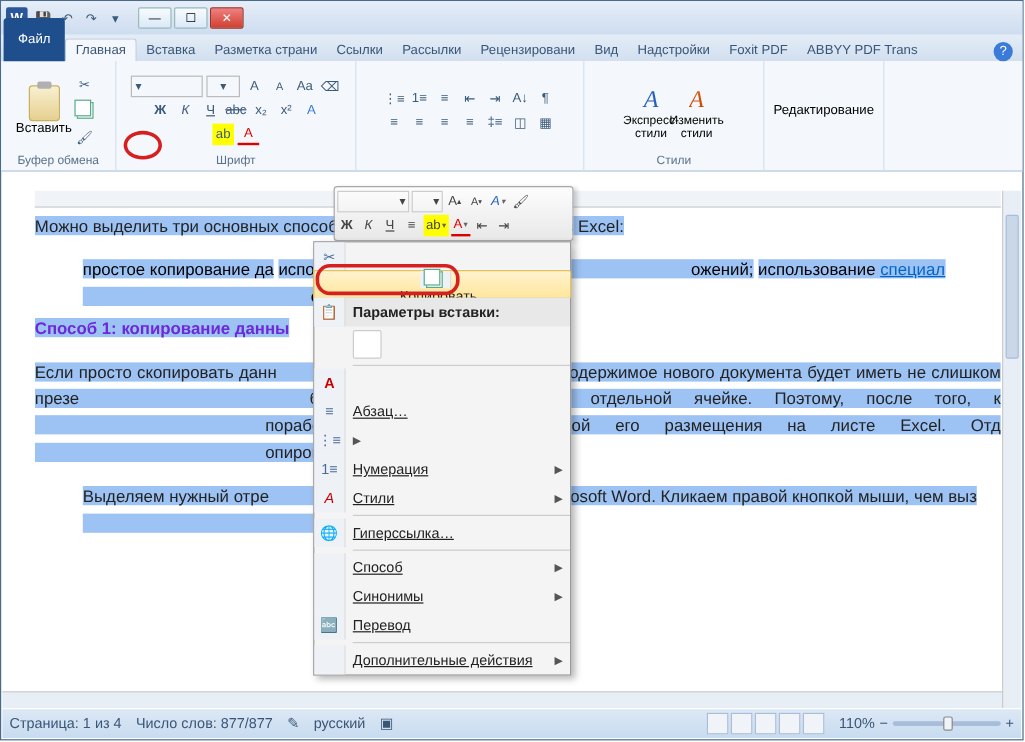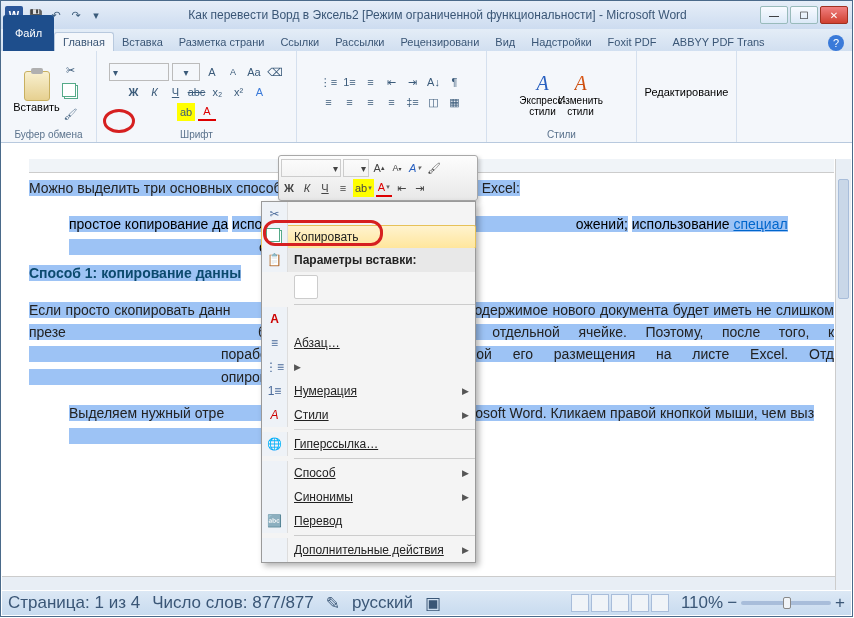--- a/index.html
+++ b/index.html
@@ -32,46 +32,46 @@
 .stylebig { width: 36px; height: 40px; display: flex; flex-direction: column; align-items: center; font-size: 10px; text-align: center; }
 .stylebig .a { font-size: 20px; font-family: "Times New Roman"; font-style: italic; color: #2860c0; }
 .stylebig .a2 { background: linear-gradient(#e06020,#c04000); -webkit-background-clip: text; color: transparent; }
 .doc-area { position: absolute; left: 28px; right: 18px; top: 172px; bottom: 26px; overflow: hidden; }
 .doc { font-size: 14px; color: #222; line-height: 1.6; }
 .doc p, .doc li, .doc h4, .doc ol li { background: #9dc3f5; display: inline; }
 .doc .para { margin: 4px 0 14px 0; text-align: justify; }
 .doc ul { list-style: disc; margin-left: 40px; }
 .doc ul li { margin-bottom: 14px; color: #000; }
 .doc ul li::marker { color: #000; background: none; }
-.doc h4 { color: #0c4a6e; font-weight: bold; font-size: 14px; }
+.doc h4 { color: #6d28d9; font-weight: bold; font-size: 14px; }
 .doc ol { margin-left: 40px; }
 .hlink { color: #0066cc; text-decoration: underline; }
 .ruler { position: absolute; left: 28px; right: 18px; top: 158px; height: 14px; background: #f0f4f8; border-bottom: 1px solid #ccc; }
 .scroll-v { position: absolute; right: 1px; top: 158px; bottom: 26px; width: 16px; background: #e8eef5; border-left: 1px solid #ccc; }
 .scroll-v .thumb { position: absolute; left: 2px; right: 2px; top: 20px; height: 120px; background: #c9d7e8; border: 1px solid #a8bdda; border-radius: 2px; }
 .scroll-h { position: absolute; left: 1px; right: 17px; bottom: 26px; height: 14px; background: #e8eef5; border-top: 1px solid #ccc; }
-.statusbar { position: absolute; left: 1px; right: 1px; bottom: 1px; height: 24px; background: linear-gradient(#dce8f5,#c8dbef); display: flex; align-items: center; font-size: 17px; color: #3a5676; padding: 0 6px; gap: 12px; }
+.statusbar { position: absolute; left: 1px; right: 1px; bottom: 1px; height: 24px; background: linear-gradient(#dce8f5,#c8dbef); display: flex; align-items: center; font-size: 12px; color: #3a5676; padding: 0 6px; gap: 12px; }
 .statusbar .spacer { flex: 1; }
 .zoom { display: flex; align-items: center; gap: 4px; }
 .slider { width: 90px; height: 4px; background: #a8bdda; position: relative; border-radius: 2px; }
 .slider .knob { position: absolute; left: 42px; top: -4px; width: 8px; height: 12px; background: #f0f4f8; border: 1px solid #888; border-radius: 2px; }
 .view-icons { display: flex; gap: 2px; }
 .view-icons div { width: 18px; height: 18px; border: 1px solid #a8bdda; background: #f0f4f8; }
 
 .minitoolbar { position: absolute; left: 277px; top: 154px; width: 200px; background: linear-gradient(#fdfdfd,#e8e8e8); border: 1px solid #a8a8a8; border-radius: 3px; padding: 2px; font-size: 11px; box-shadow: 2px 2px 4px rgba(0,0,0,.2); }
 .minitoolbar .row { display: flex; gap: 2px; align-items: center; height: 20px; }
 .minitoolbar .mb { min-width: 16px; height: 18px; padding: 0 2px; display: flex; align-items: center; justify-content: center; color: #444; }
 .dd { font-size: 7px; margin-left: 1px; color: #666; }
 
 .contextmenu { position: absolute; left: 260px; top: 200px; width: 215px; background: #f4f4f4; border: 1px solid #9a9a9a; box-shadow: 3px 3px 6px rgba(0,0,0,.3); font-size: 12px; }
 .cm-item { height: 24px; display: flex; align-items: center; padding-right: 6px; position: relative; }
 .cm-icon { width: 26px; height: 24px; display: flex; align-items: center; justify-content: center; font-size: 12px; color: #4a6a9a; background: linear-gradient(90deg,#eef2f7,#eef2f7); border-right: 1px solid #ddd; margin-right: 6px; }
 .cm-label { flex: 1; color: #222; }
 .cm-arrow { font-size: 9px; color: #555; }
-.cm-item.hover { background: linear-gradient(#fff3cf,#ffe69c); border: 1px solid #e6c158; border-radius: 2px; margin: -1px; }
+.cm-item.hover { background: linear-gradient(#fff3cf,#ffe69c); border: 1px solid #e6c158; border-radius: 2px; margin: -1px; flex-direction: column; }
 .cm-header { background: #e8e8e8; font-weight: bold; }
 .cm-sep { height: 1px; background: #ccc; margin: 2px 0 2px 32px; }
 .paste-opts { height: 30px; display: flex; align-items: center; padding-left: 32px; gap: 4px; }
 .paste-opts .po { width: 24px; height: 24px; border: 1px solid #ccc; background: #fff; border-radius: 2px; }
 .circle2 { left: 262px; top: 219px; width: 120px; height: 26px; border-radius: 12px; }
 .underline { text-decoration: underline; }
 .copy-ico-small{ display:inline-block; width:14px;height:14px; background:#fff;border:1px solid #5a8; position:relative;}
 .copy-ico-small:before{content:"";position:absolute;left:-3px;top:-3px;width:12px;height:12px;background:#fff;border:1px solid #5a8;}
 </style>
 </head>
@@ -79,21 +79,20 @@
 
 <div class="window">
   <div class="titlebar">
     <div class="word-icon">W</div>
     <div class="qat">
       <div class="qat-btn">💾</div>
       <div class="qat-btn">↶</div>
       <div class="qat-btn">↷</div>
       <div class="qat-btn">▾</div>
     </div>
-    <div class="title-text">Как перевести Ворд в Эксель2 [Режим ограниченной функциональности] - Microsoft Word</div>
     <div class="winctl">
       <div class="winbtn">—</div>
       <div class="winbtn">☐</div>
       <div class="winbtn close">✕</div>
     </div>
   </div>
 
   <div class="tabs">
     <div class="tab file">Файл</div>
     <div class="tab active">Главная</div>

